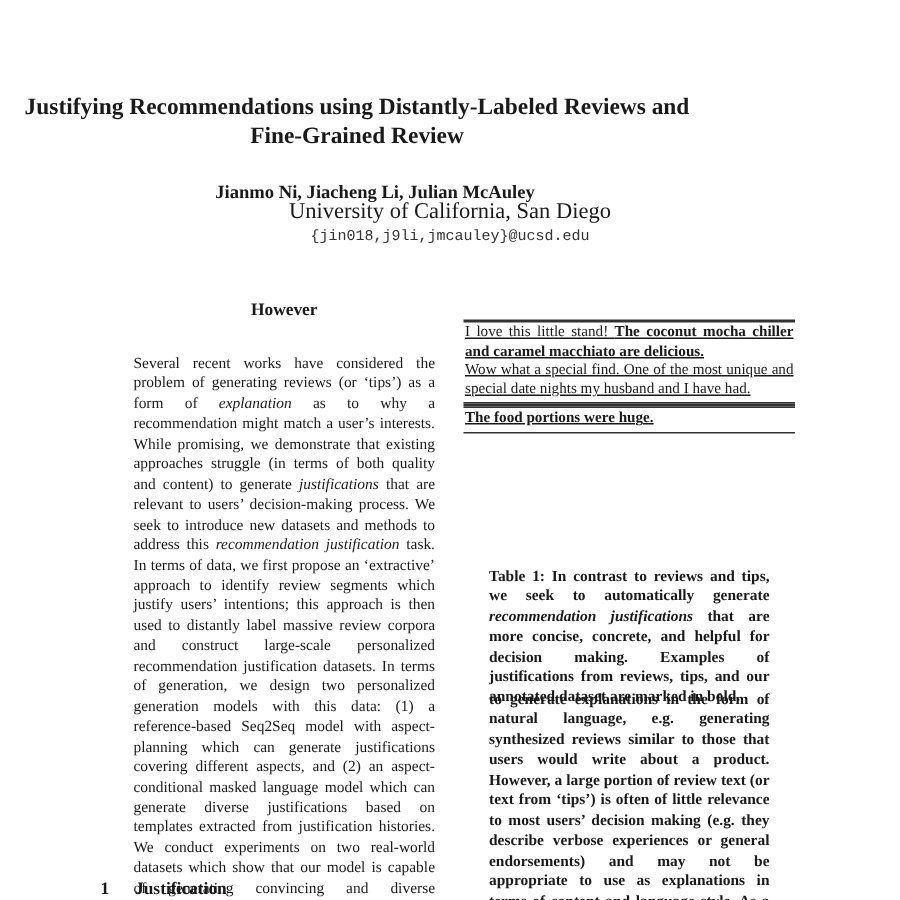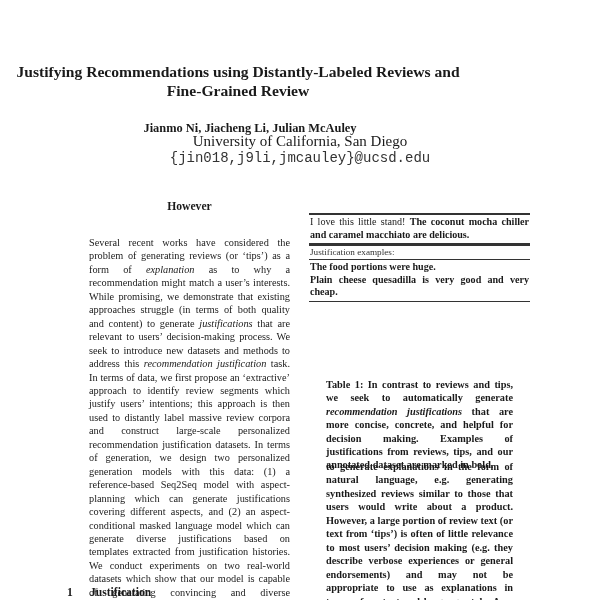--- a/index.html
+++ b/index.html
@@ -1,31 +1,31 @@
 <!DOCTYPE html>
 <html><head>
 <meta charset="utf-8">
 <style>
   html, body { margin: 0; padding: 0; background: #ffffff; }
   body { width: 600px; height: 600px; position: relative; overflow: hidden; color: #1a1a1a; font-family: "Liberation Serif", serif; }
   .title { position: absolute; left: 0; width: 476px; top: 62px; text-align: center; font-weight: bold; font-size: 15.6px; line-height: 19px; }
   .authors { position: absolute; left: 0; width: 500px; top: 121px; text-align: center; font-weight: bold; font-size: 12.4px; line-height: 15px; }
   .affil { position: absolute; left: 0; width: 600px; top: 134px; text-align: center; font-size: 15px; line-height: 15px; }
-  .email { position: absolute; left: 0; width: 600px; top: 151px; text-align: center; font-family: "Liberation Mono", monospace; font-size: 14px; line-height: 15px; color: #333; }
+  .email { position: absolute; left: 0; width: 600px; top: 151px; text-align: center; font-family: "Liberation Mono", monospace; font-size: 10px; line-height: 15px; color: #333; }
   .abs-head { position: absolute; left: 89px; width: 201px; top: 200px; text-align: center; font-weight: bold; font-size: 11.6px; line-height: 14px; }
   .col { position: absolute; font-size: 10.3px; line-height: 13.45px; text-align: justify; }
   .abstract { left: 89px; width: 201px; top: 236px; }
   .abstract p { margin: 0; }
   .sec-head { position: absolute; left: 67px; top: 586px; font-weight: bold; font-size: 11.6px; line-height: 14px; }
   .sec-head .num { display: inline-block; width: 23px; }
   .table1 { position: absolute; left: 309px; width: 221px; top: 213px; font-size: 10.1px; }
   .rule-thick { border-top: 1.4px solid #333; }
   .rule-thin { border-top: 0.9px solid #333; }
   .grp-label { font-size: 9.2px; line-height: 11px; padding: 1px 0 1px 1px; color: #333; }
-  .grp-row { line-height: 12.6px; padding: 0 1px; text-align: justify; }
+  .grp-row { line-height: 12.6px; padding: 0 1px; text-align: justify; text-decoration: underline; }
   .grp-body { padding: 1px 0 2px 0; }
   b { font-weight: bold; }
   .caption { left: 309px; width: 221px; top: 361px; font-size: 10.3px; line-height: 13.4px; }
   .body-right { left: 309px; width: 221px; top: 443px; font-size: 10.3px; line-height: 13.45px; }
   .caption p, .body-right p { margin: 17px; font-weight: bold; }
   em { font-style: italic; }
 </style>
 </head>
 <body>
 
@@ -43,33 +43,32 @@
 </div>
 
 <div class="sec-head"><span class="num">1</span><span>Justification</span></div>
 
 <div class="table1">
   <div class="rule-thick"></div>
   <div>
     <div class="rule-thin"></div>
     <div class="grp-body">
       <div class="grp-row"><span>I love this little stand! </span><b>The coconut mocha chiller and caramel macchiato are delicious.</b></div>
+      <div class="grp-row"><span>Wow what a special find. One of the most unique and special date nights my husband and I have had.</span><b></b></div>
     </div>
   </div>
   <div class="rule-thin"></div>
   <div>
     <div class="rule-thin"></div>
   </div>
   <div class="rule-thin"></div>
   <div>
-    <div class="grp-label">Justification examples:</div>
     <div class="rule-thin"></div>
     <div class="grp-body">
       <div class="grp-row"><span></span><b>The food portions were huge.</b></div>
-      <div class="grp-row"><span></span><b>Plain cheese quesadilla is very good and very cheap.</b></div>
     </div>
   </div>
   <div class="rule-thick"></div>
 </div>
 
 <div class="col caption">
   <p><span>Table 1: In contrast to reviews and tips, we seek to automatically generate </span><em>recommendation justifications</em><span> that are more concise, concrete, and helpful for decision making. Examples of justifications from reviews, tips, and our annotated dataset are marked in bold.</span></p>
 </div>
 
 <div class="col body-right">

